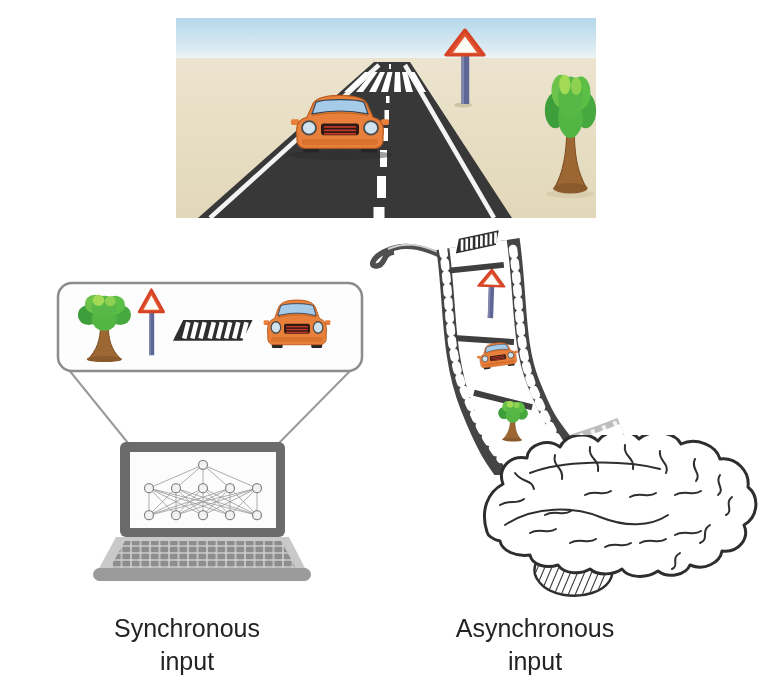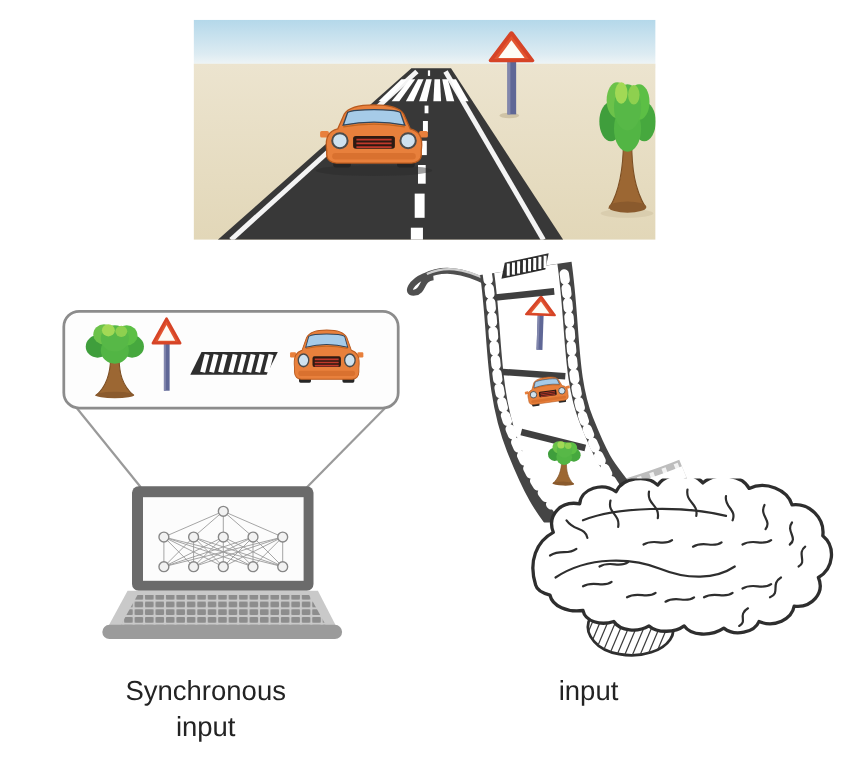--- a/index.html
+++ b/index.html
@@ -278,16 +278,17 @@
       <path d="M160,62 C170,56 178,64 186,58"></path>
       <path d="M205,60 C215,54 223,62 231,56"></path>
     </g>
   </svg>
 
   <div class="abs caption" style="left:72px;top:612px;">
     <span>Synchronous</span>
     <span>input</span>
   </div>
   <div class="abs caption" style="left:420px;top:612px;">
+    <span>Asynchronous</span>
     <span>input</span>
   </div>
 
 </div>
 
 </body></html>

